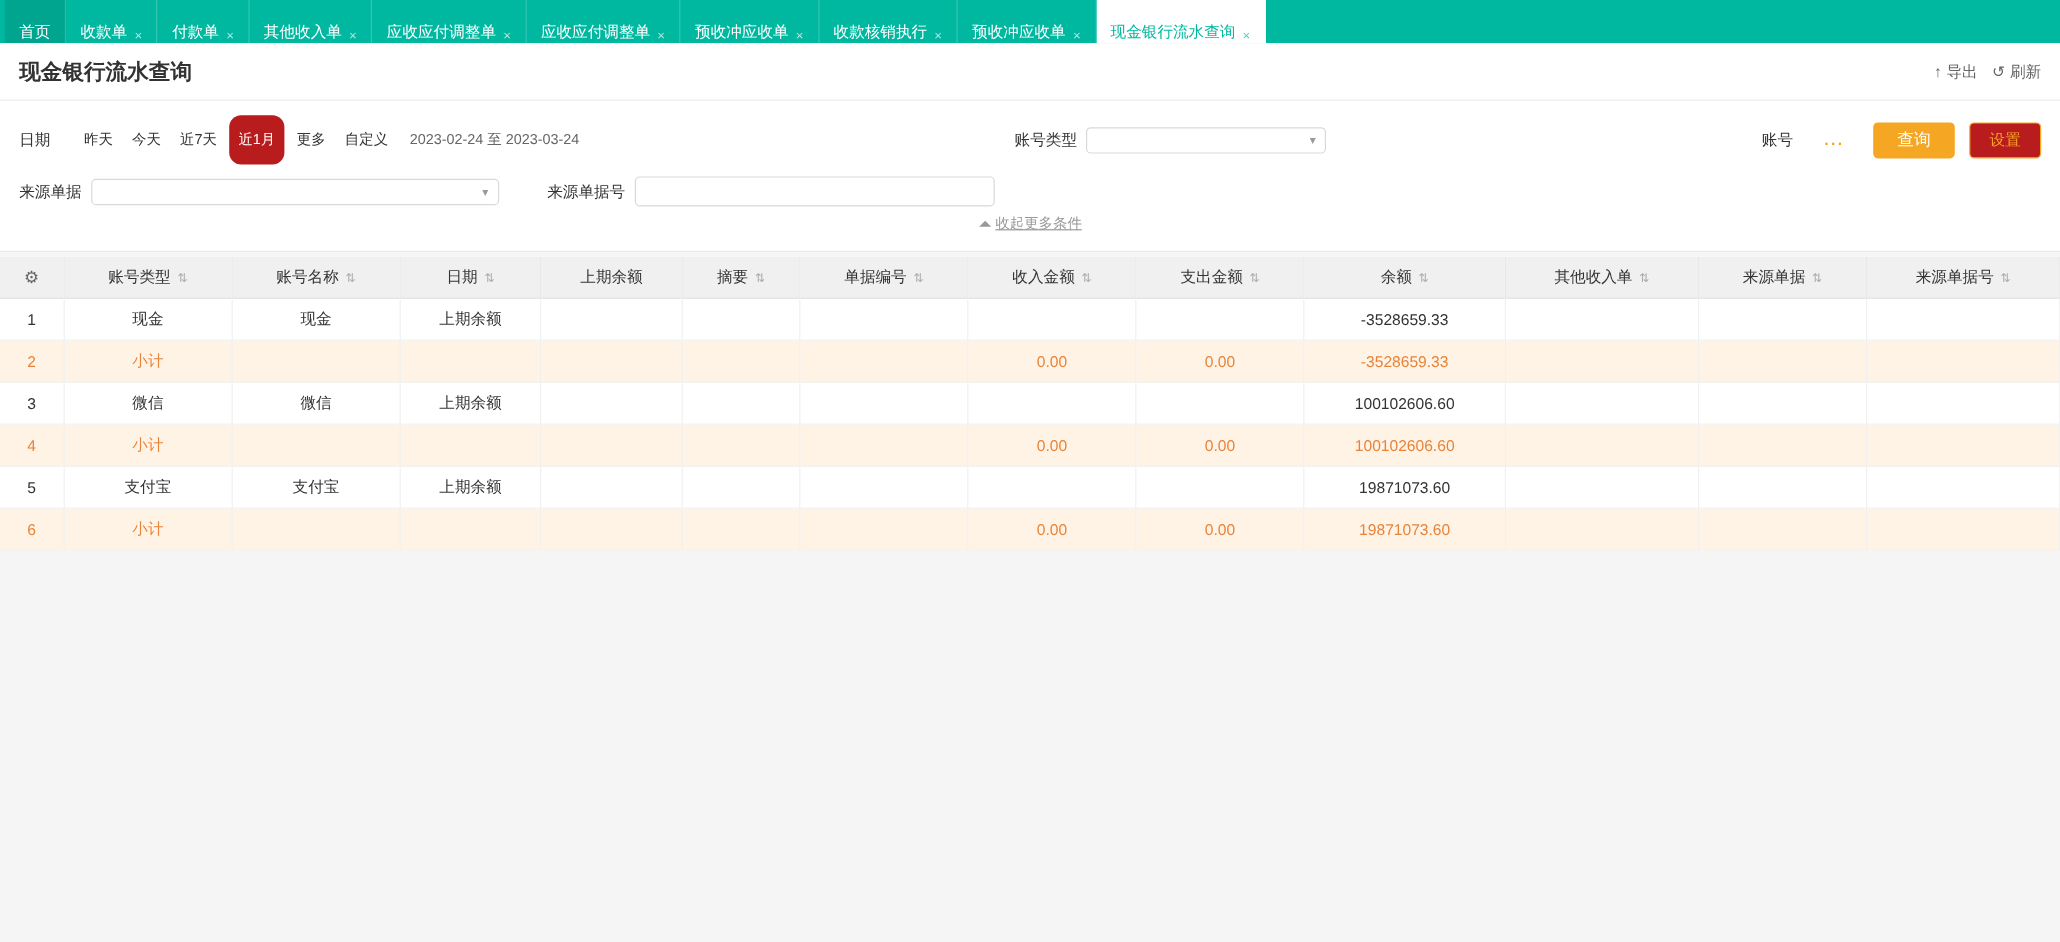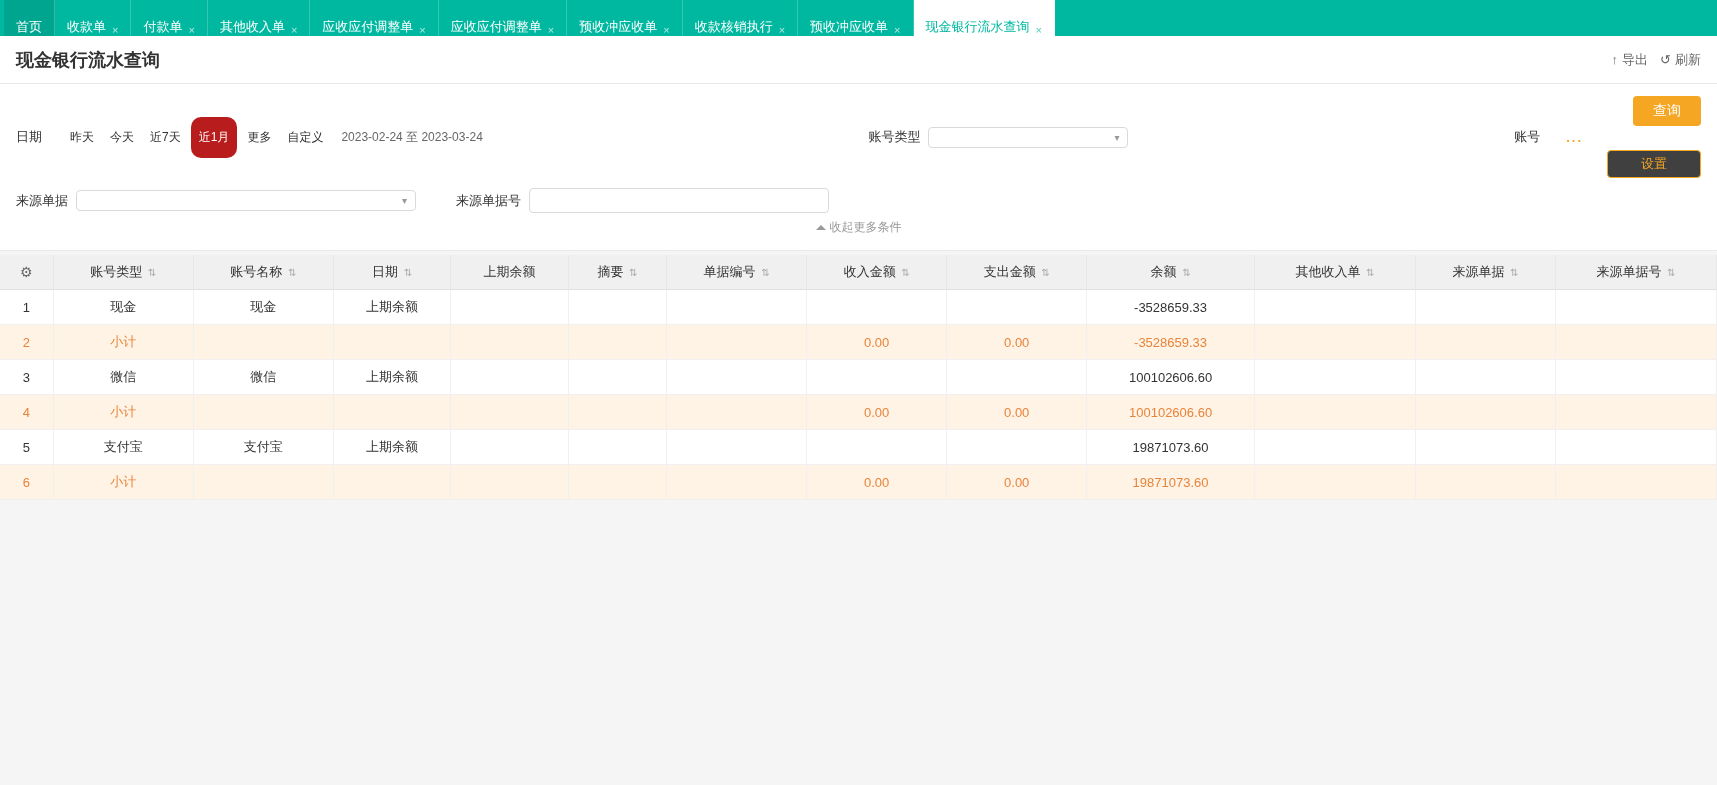--- a/index.html
+++ b/index.html
@@ -146,43 +146,43 @@
     .query-btn {
       background: #f5a623;
       color: #fff;
       border: none;
       border-radius: 4px;
       padding: 6px 20px;
       cursor: pointer;
       font-size: 14px;
     }
     .settings-btn {
-      background: #404040;
+      background: #b91c1c;
       color: #f5a623;
       border: 1px solid #f5a623;
       border-radius: 4px;
-      padding: 4px 33px;
+      padding: 4px 16px;
       cursor: pointer;
       font-size: 13px;
     }
     .action-btns {
       display: flex;
-      flex-direction: column;
-      gap: 24px;
-      align-items: flex-end;
+      flex-direction: row;
+      gap: 12px;
     }
     .collapse-bar {
       display: flex;
       justify-content: center;
       align-items: center;
       padding: 6px 0 2px 0;
       color: #999;
       cursor: pointer;
       font-size: 12px;
       gap: 4px;
+      text-decoration: underline;
     }
     .chevron-up {
       display: inline-block;
       width: 0;
       height: 0;
       border-left: 5px solid transparent;
       border-right: 5px solid transparent;
       border-bottom: 5px solid #999;
     }
 

